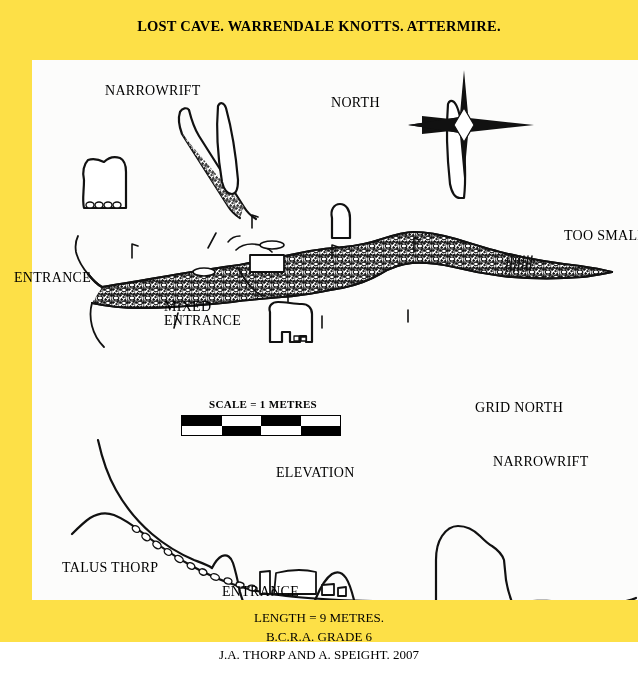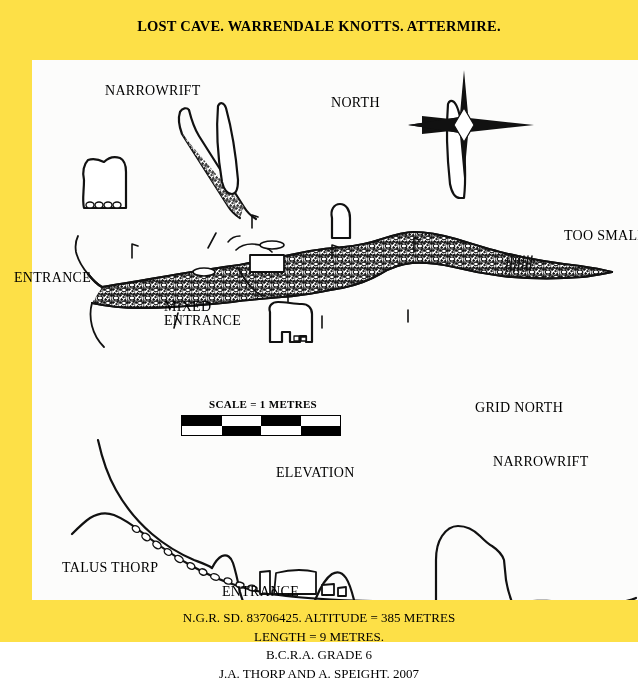--- a/index.html
+++ b/index.html
@@ -395,19 +395,18 @@
           <div class="scale-half sw"></div>
       </div>
       <div class="scale-seg">
         <div class="scale-half sw"></div>
           <div class="scale-half sb"></div>
       </div>
     </div>
   </div>
 
   <div id="footer">
-    <div>N.G.R. SD. 83706425. ALTITUDE = 385 METRES</div>
     <div>LENGTH = 9 METRES.</div>
     <div>B.C.R.A. GRADE 6</div>
     <div>J.A. THORP AND A. SPEIGHT. 2007</div>
   </div>
 
 </div>
 
 </body></html>

